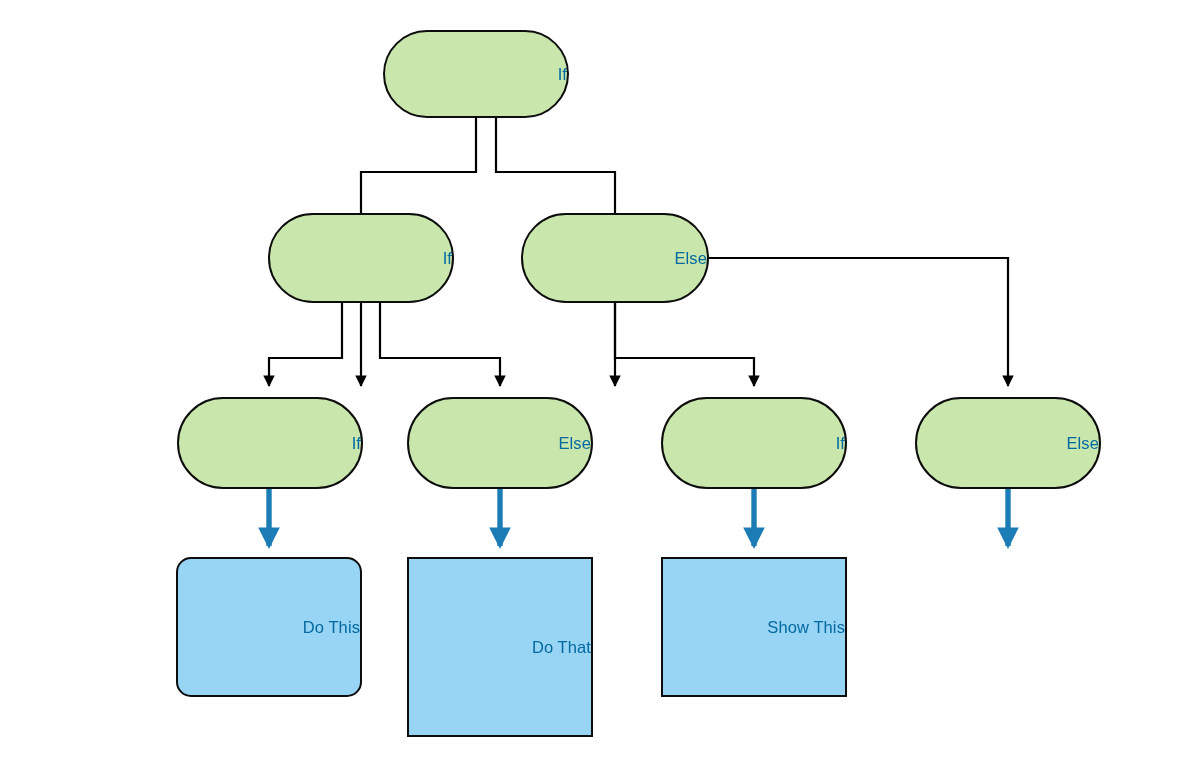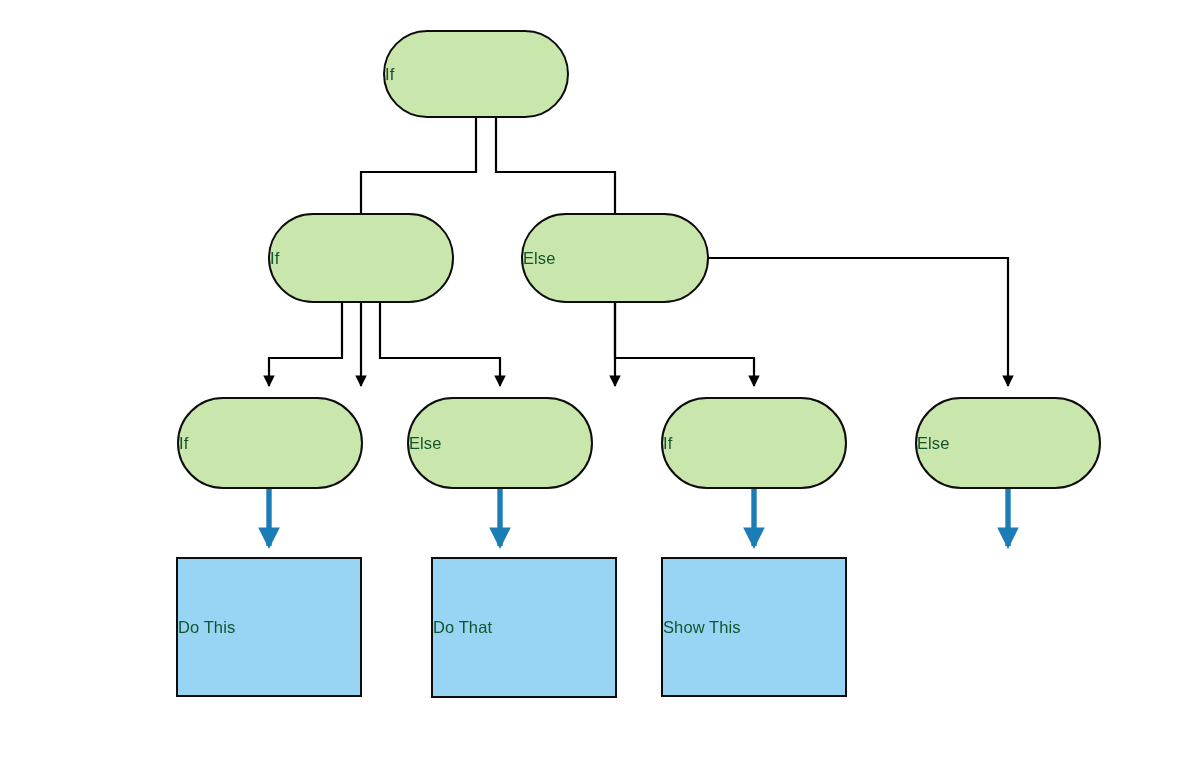--- a/index.html
+++ b/index.html
@@ -22,23 +22,23 @@
     left: 0;
     top: 0;
     width: 1200px;
     height: 781px;
   }
   .node {
     position: absolute;
     box-sizing: border-box;
     display: flex;
     align-items: center;
-    justify-content: flex-start;
+    justify-content: flex-end;
     font-size: 16.5px;
-    color: #14532d;
+    color: #0369a1;
     letter-spacing: 0.1px;
     line-height: 1;
   }
   .node.cond {
     background: #c9e7ac;
     border: 2.5px solid #0d0d0d;
     border-radius: 46px;
   }
   .node.action {
     background: #98d4f4;
@@ -108,25 +108,25 @@
   </div>
 
   <div class="node cond" style="left:661px; top:397px; width:186px; height:92px;">
     <span class="node-label">If</span>
   </div>
 
   <div class="node cond" style="left:915px; top:397px; width:186px; height:92px;">
     <span class="node-label">Else</span>
   </div>
 
-  <div class="node action" style="left:176px; top:557px; width:186px; height:140px;">
+  <div class="node action" style="left:176px; top:557px; width:186px; height:140px;border-radius:15px;">
     <span class="node-label">Do This</span>
   </div>
 
-  <div class="node action" style="left:407px; top:557px; width:186px; height:141px;margin-left:24px;">
+  <div class="node action" style="left:407px; top:557px; width:186px; height:180px;">
     <span class="node-label">Do That</span>
   </div>
 
   <div class="node action" style="left:661px; top:557px; width:186px; height:140px;">
     <span class="node-label">Show This</span>
   </div>
 
 
 </div>
 

